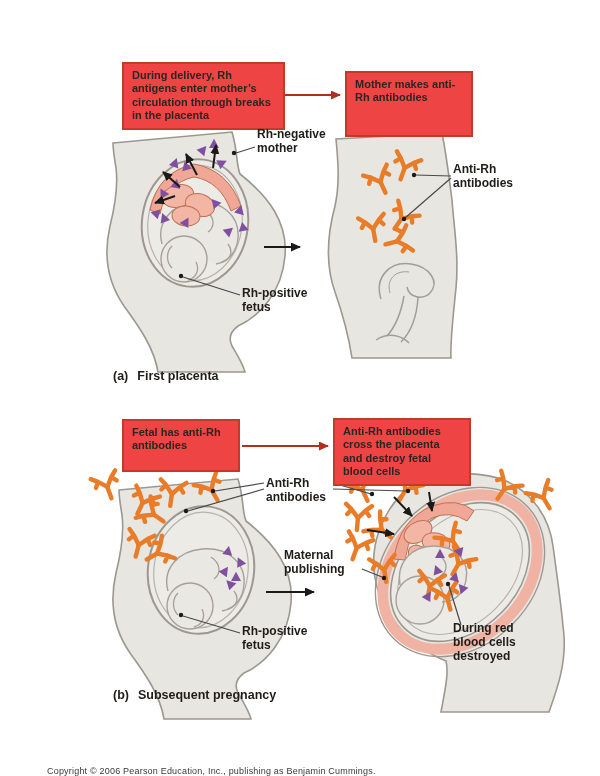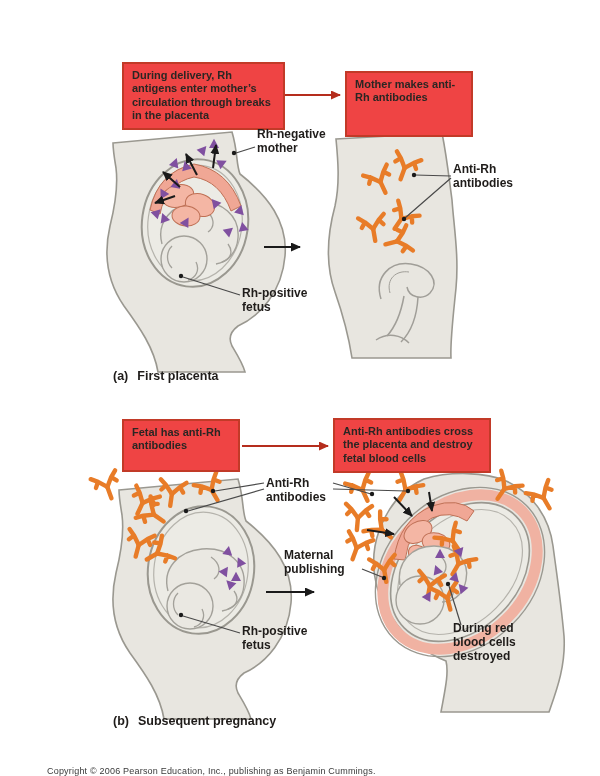--- a/index.html
+++ b/index.html
@@ -241,26 +241,26 @@
   <div class="lbl" style="left:257px;top:128px;width:86px;">Rh-negative mother</div>
   <div class="lbl" style="left:453px;top:163px;width:78px;">Anti-Rh antibodies</div>
   <div class="lbl" style="left:242px;top:287px;width:78px;">Rh-positive fetus</div>
   <div class="caption" style="left:113px;top:369px;">
     <span class="mk">(a)</span><span>First placenta</span>
   </div>
 
   <div class="flowbox" style="left:122px;top:419px;width:118px;min-height:53px;">
     <span>Fetal has anti-Rh antibodies</span>
   </div>
-  <div class="flowbox" style="left:333px;top:418px;width:158px;min-height:55px;">
+  <div class="flowbox" style="left:333px;top:418px;width:138px;min-height:55px;">
     <span>Anti-Rh antibodies cross the placenta and destroy fetal blood cells</span>
   </div>
 
   <div class="lbl" style="left:266px;top:477px;width:70px;">Anti-Rh antibodies</div>
   <div class="lbl" style="left:284px;top:549px;width:72px;">Maternal publishing</div>
   <div class="lbl" style="left:242px;top:625px;width:78px;">Rh-positive fetus</div>
   <div class="lbl" style="left:453px;top:622px;width:76px;">During red blood cells destroyed</div>
-  <div class="caption" style="left:113px;top:714px;">
+  <div class="caption" style="left:113px;top:688px;">
     <span class="mk">(b)</span><span>Subsequent pregnancy</span>
   </div>
 
   <div class="copyright" style="left:47px;top:739px;margin-top:27px;">Copyright © 2006 Pearson Education, Inc., publishing as Benjamin Cummings.</div>
 </div>
 
 </body></html>

